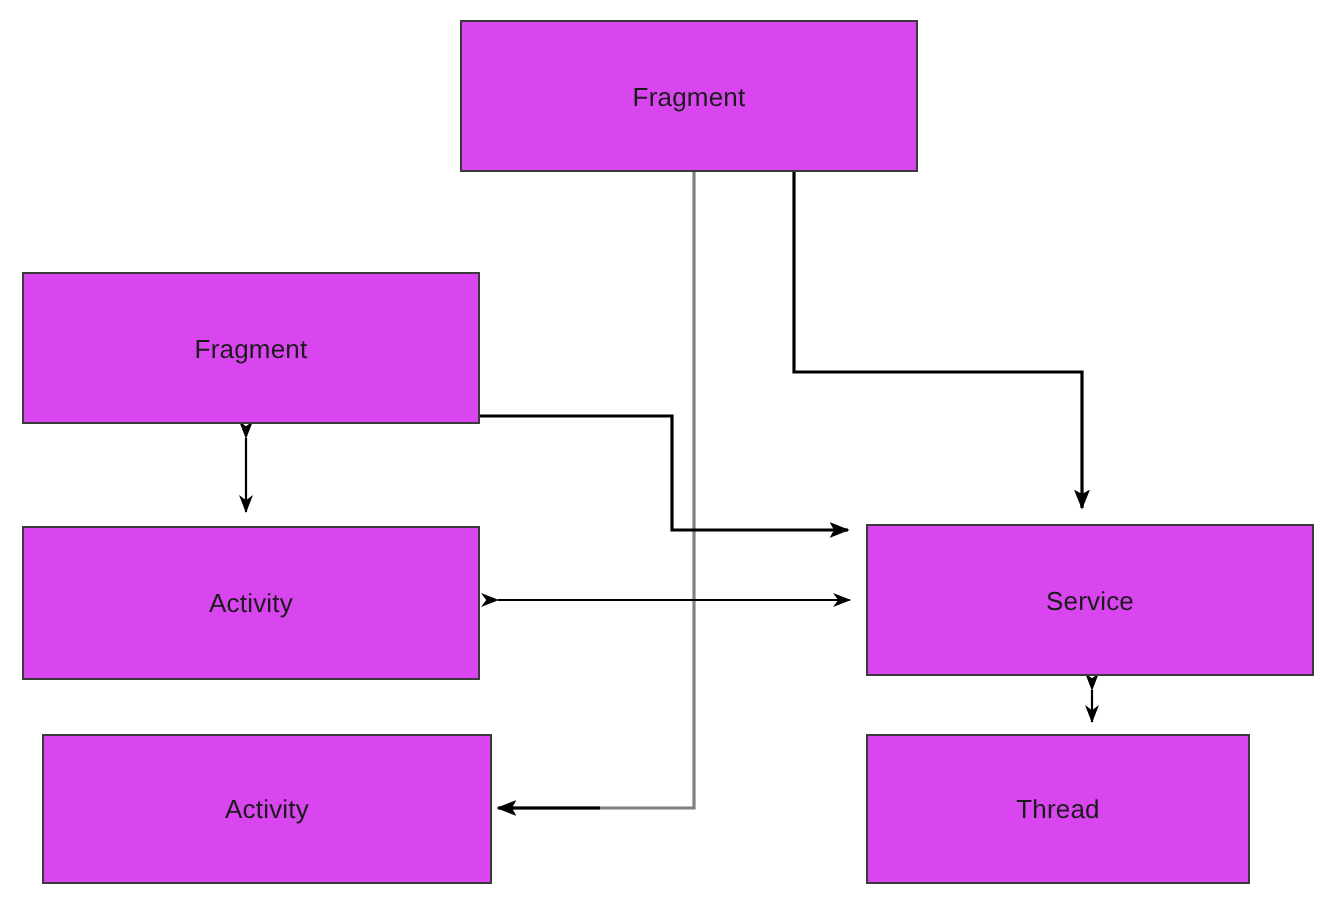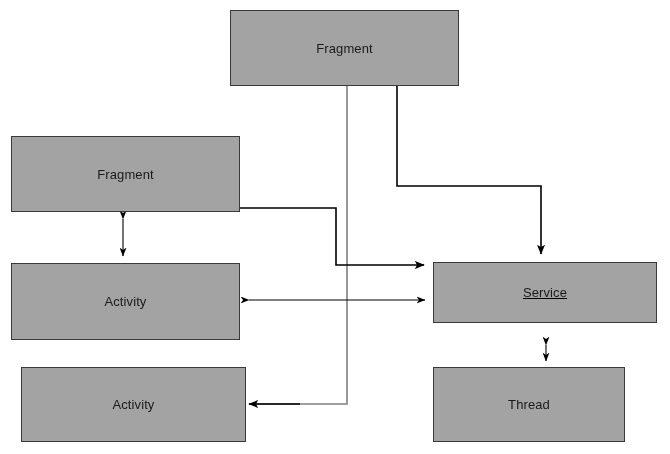--- a/index.html
+++ b/index.html
@@ -20,21 +20,21 @@
   #edges {
     position: absolute;
     left: 0;
     top: 0;
     width: 670px;
     height: 454px;
   }
   .node {
     position: absolute;
     box-sizing: border-box;
-    background: #a3a3a3;
+    background: #d946ef;
     border: 1px solid #3a3a3a;
     display: flex;
     align-items: center;
     justify-content: center;
     z-index: 2;
   }
   .node-label {
     font-family: "Liberation Sans", sans-serif;
     font-size: 13px;
     color: #1a1a1a;
@@ -97,21 +97,21 @@
   </div>
 
   <div class="node" style="left:11px; top:263px; width:229px; height:77px;">
     <span class="node-label">Activity</span>
   </div>
 
   <div class="node" style="left:21px; top:367px; width:225px; height:75px;">
     <span class="node-label">Activity</span>
   </div>
 
-  <div class="node" style="left:433px; top:262px; width:224px; height:61px;text-decoration:underline;">
+  <div class="node" style="left:433px; top:262px; width:224px; height:76px;">
     <span class="node-label">Service</span>
   </div>
 
   <div class="node" style="left:433px; top:367px; width:192px; height:75px;">
     <span class="node-label">Thread</span>
   </div>
 
 </div>
 
 </body></html>

